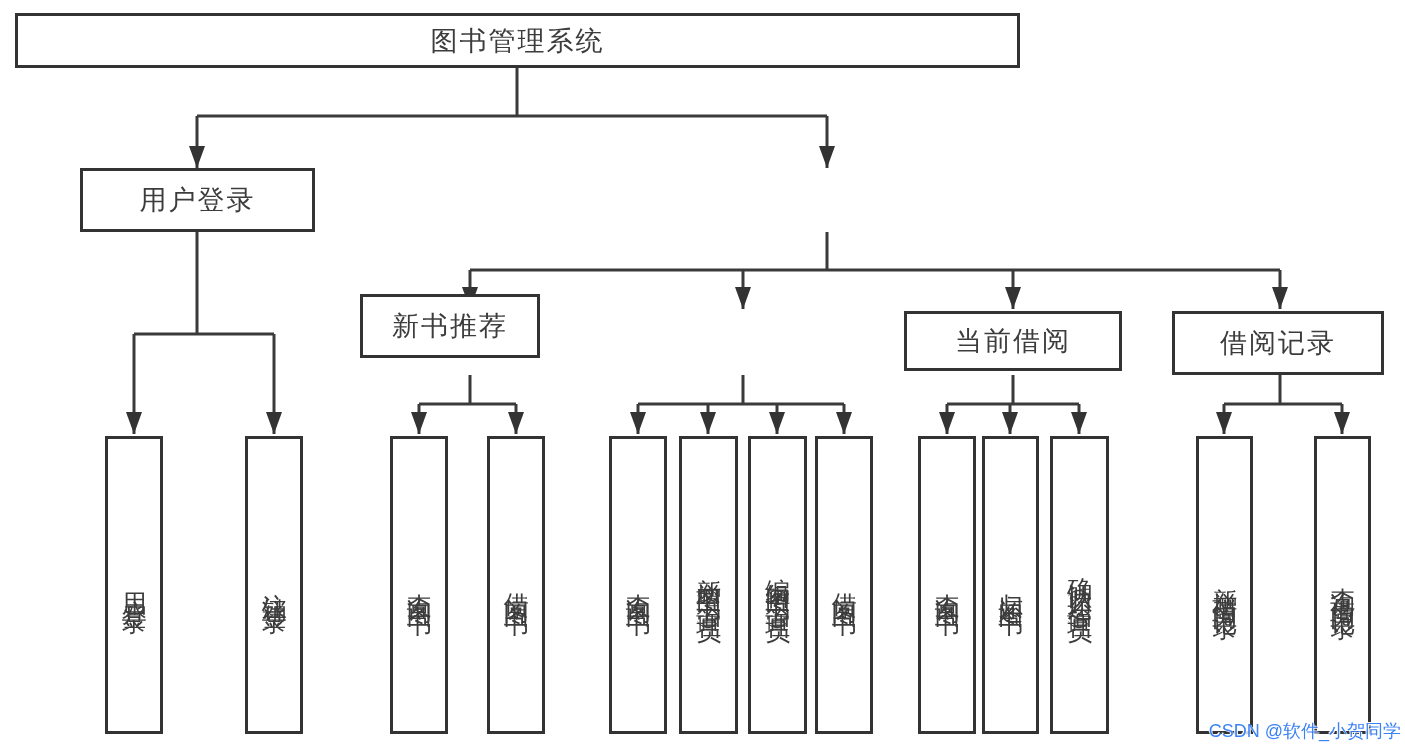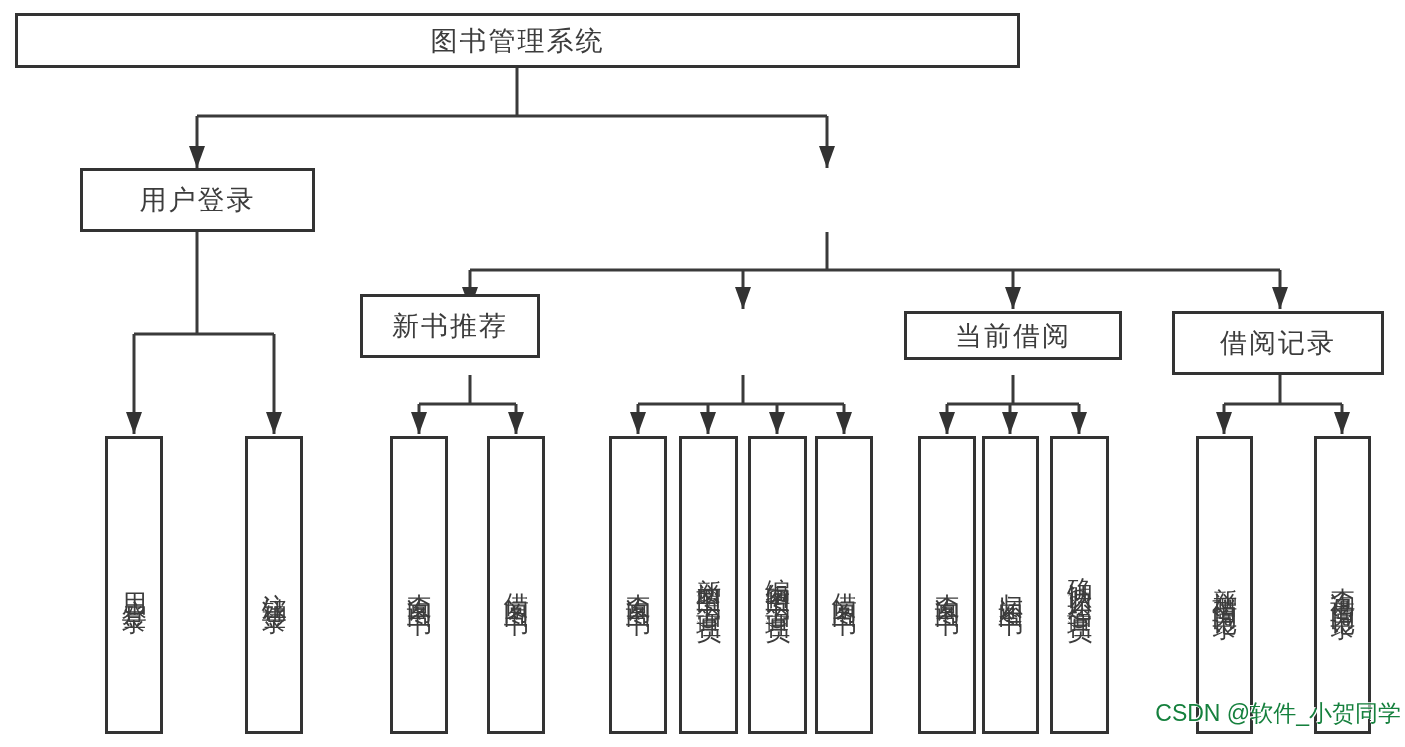--- a/index.html
+++ b/index.html
@@ -30,23 +30,23 @@
   .node.v span{
     writing-mode:vertical-rl;
     text-orientation:mixed;
     font-size:25px;
     letter-spacing:6px;
     line-height:1.1;
     color:#3c3c3c;
   }
   .watermark{
     position:absolute;
-    right:4px;bottom:18px;
-    font-size:23px;
-    color:#15803d;
+    right:4px;bottom:4px;
+    font-size:18px;
+    color:#3b82f6;
     text-shadow:1px 1px 0 #ffffff,-1px -1px 0 #ffffff;
     z-index:3;
     white-space:nowrap;
   }
 </style>
 </head>
 <body>
 
 <div class="stage">
 
@@ -97,21 +97,21 @@
     <span>图书管理系统</span>
   </div>
 
   <div class="node h" style="left:80px;top:168px;width:235px;height:64px">
     <span>用户登录</span>
   </div>
 
   <div class="node h" style="left:360px;top:294px;width:180px;height:64px">
     <span>新书推荐</span>
   </div>
-  <div class="node h" style="left:904px;top:311px;width:218px;height:49px">
+  <div class="node h" style="left:904px;top:311px;width:218px;height:60px">
     <span>当前借阅</span>
   </div>
   <div class="node h" style="left:1172px;top:311px;width:212px;height:64px">
     <span>借阅记录</span>
   </div>
 
   <div class="node v" style="left:105px;top:436px;width:58px;height:298px">
     <span>用户登录</span>
   </div>
   <div class="node v" style="left:245px;top:436px;width:58px;height:298px">

